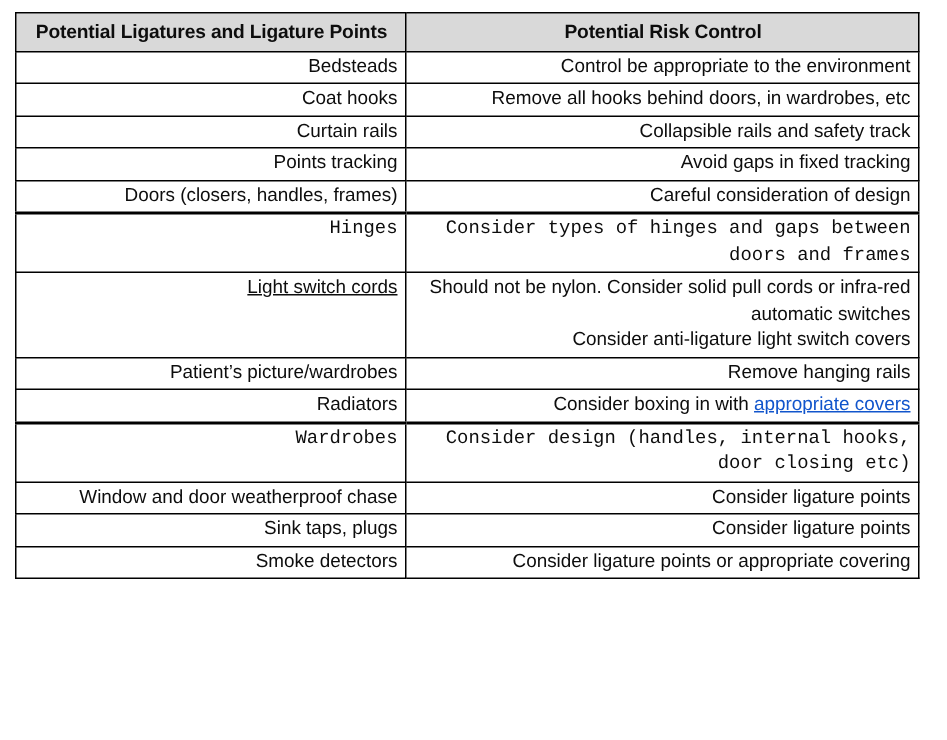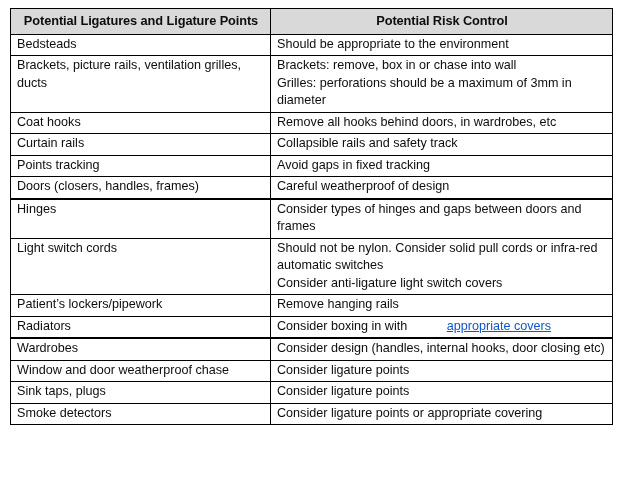--- a/index.html
+++ b/index.html
@@ -40,31 +40,30 @@
   }
   table.ligature-table thead th {
     background: #d9d9d9;
     text-align: center;
     font-weight: bold;
     font-size: 12.8px;
     padding: 3px 5px 4px 6px;
     letter-spacing: -0.1px;
   }
   
-  tr.sep-above > td { border-top-width: 2px; }
+  tr.sep-above > td { border-top-width: 2px; font-family: Liberation Mono, monospace; }
 
-  td.cell { white-space: normal; }
+  td.cell { white-space: normal; text-align: right; }
   td.cell p { margin: 0; }
 
   a.inline-link {
     color: #1155cc;
     text-decoration: underline;
-    margin-left: 36px;
   }
-  .tall-pad { padding-bottom: 18px; }
+  .tall-pad { padding-bottom: 18px; text-decoration: underline; }
 </style>
 </head>
 <body>
 
 <div id="page-wrap">
 
   <table class="ligature-table">
     <colgroup>
       <col class="col-left">
       <col class="col-right">
@@ -72,28 +71,21 @@
     <thead>
       <tr>
         <th>Potential Ligatures and Ligature Points</th>
         <th>Potential Risk Control</th>
       </tr>
     </thead>
     <tbody id="table-body">
         <tr>
           <td class="cell">Bedsteads</td>
           <td class="cell">
-            <p>Should be appropriate to the environment</p>
-          </td>
-        </tr>
-        <tr>
-          <td class="cell">Brackets, picture rails, ventilation grilles, ducts</td>
-          <td class="cell">
-            <p>Brackets: remove, box in or chase into wall</p>
-            <p>Grilles: perforations should be a maximum of 3mm in diameter</p>
+            <p>Control be appropriate to the environment</p>
           </td>
         </tr>
         <tr>
           <td class="cell">Coat hooks</td>
           <td class="cell">
             <p>Remove all hooks behind doors, in wardrobes, etc</p>
           </td>
         </tr>
         <tr>
           <td class="cell">Curtain rails</td>
@@ -103,38 +95,38 @@
         </tr>
         <tr>
           <td class="cell">Points tracking</td>
           <td class="cell">
             <p>Avoid gaps in fixed tracking</p>
           </td>
         </tr>
         <tr>
           <td class="cell">Doors (closers, handles, frames)</td>
           <td class="cell">
-            <p>Careful weatherproof of design</p>
+            <p>Careful consideration of design</p>
           </td>
         </tr>
         <tr class="sep-above">
           <td class="cell">Hinges</td>
           <td class="cell">
             <p>Consider types of hinges and gaps between doors and frames</p>
           </td>
         </tr>
         <tr>
           <td class="cell tall-pad">Light switch cords</td>
           <td class="cell">
             <p>Should not be nylon. Consider solid pull cords or infra-red automatic switches</p>
             <p>Consider anti-ligature light switch covers</p>
           </td>
         </tr>
         <tr>
-          <td class="cell">Patient’s lockers/pipework</td>
+          <td class="cell">Patient’s picture/wardrobes</td>
           <td class="cell">
             <p>Remove hanging rails</p>
           </td>
         </tr>
         <tr>
           <td class="cell">Radiators</td>
           <td class="cell">
             <p><span>Consider boxing in with </span><a class="inline-link" href="#">appropriate covers</a></p>
           </td>
         </tr>

